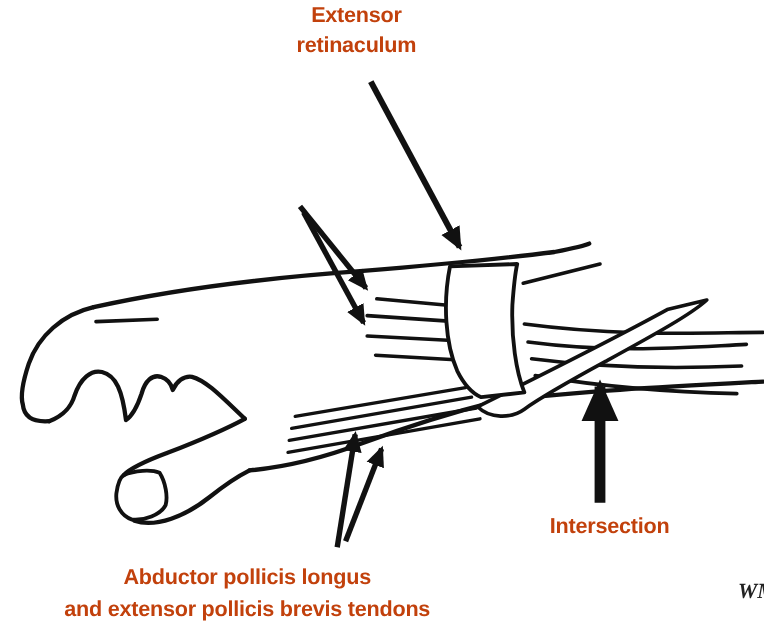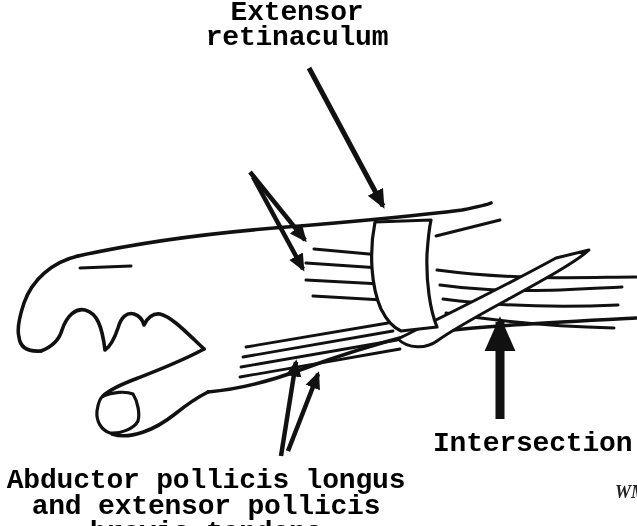--- a/index.html
+++ b/index.html
@@ -2,27 +2,27 @@
 <html><head>
 <meta charset="utf-8">
 <style>
   html,body{margin:0;padding:0;background:#fff;}
   .stage{
     position:relative;width:637px;height:526px;background:#ffffff;overflow:hidden;
     font-family:"Liberation Sans", sans-serif;
   }
   .stage svg{position:absolute;left:0;top:0;}
   .lbl{
-    position:absolute;color:#000000;font-weight:bold;font-size:28px;
-    white-space:pre-line;text-align:center;letter-spacing:-0.2px;font-family:Liberation Mono, monospace;
+    position:absolute;color:#c2410c;font-weight:bold;font-size:18px;
+    white-space:pre-line;text-align:center;letter-spacing:-0.2px;
   }
   .lbl-retinaculum{left:197px;top:0px;width:200px;line-height:25px;}
   .lbl-ecrl{left:88px;top:90px;width:205px;line-height:27px;}
   .lbl-abductor{left:4px;top:468px;width:404px;line-height:26px;}
-  .lbl-intersection{left:433px;top:428px;width:150px;text-align:left;}
+  .lbl-intersection{left:433px;top:428px;width:150px;text-align:center;}
   .lbl-signature{
     left:569px;top:482px;width:60px;text-align:left;
     font-family:"Liberation Serif", serif;font-style:italic;font-weight:700;
     font-size:18px;color:#222;letter-spacing:0;margin-left:46px;
   }
   .ink{stroke:#111111;fill:none;stroke-linecap:round;stroke-linejoin:round;}
   .ink-fill{stroke:#111111;fill:#ffffff;stroke-linejoin:round;}
   .arrow{stroke:#111111;fill:none;}
 </style>
 </head>

